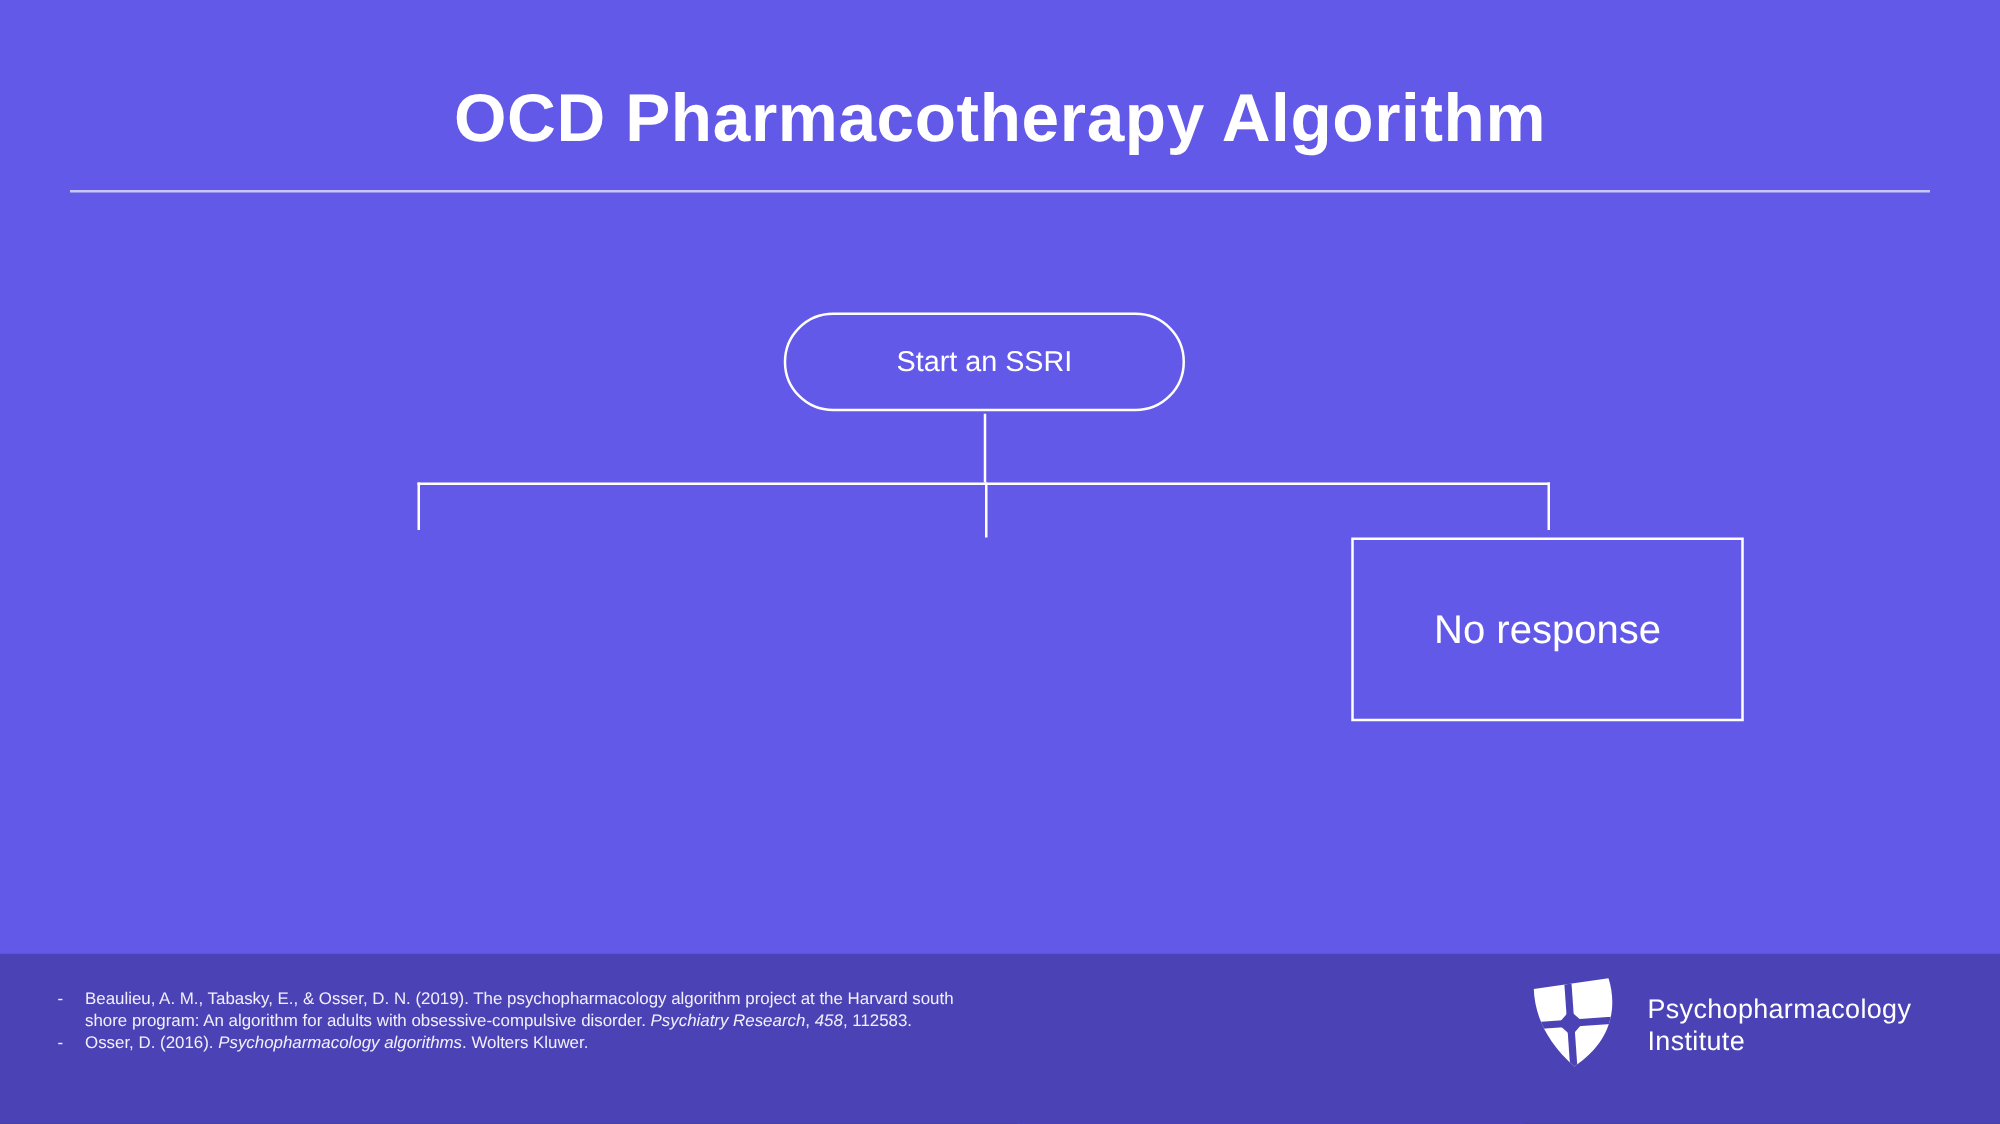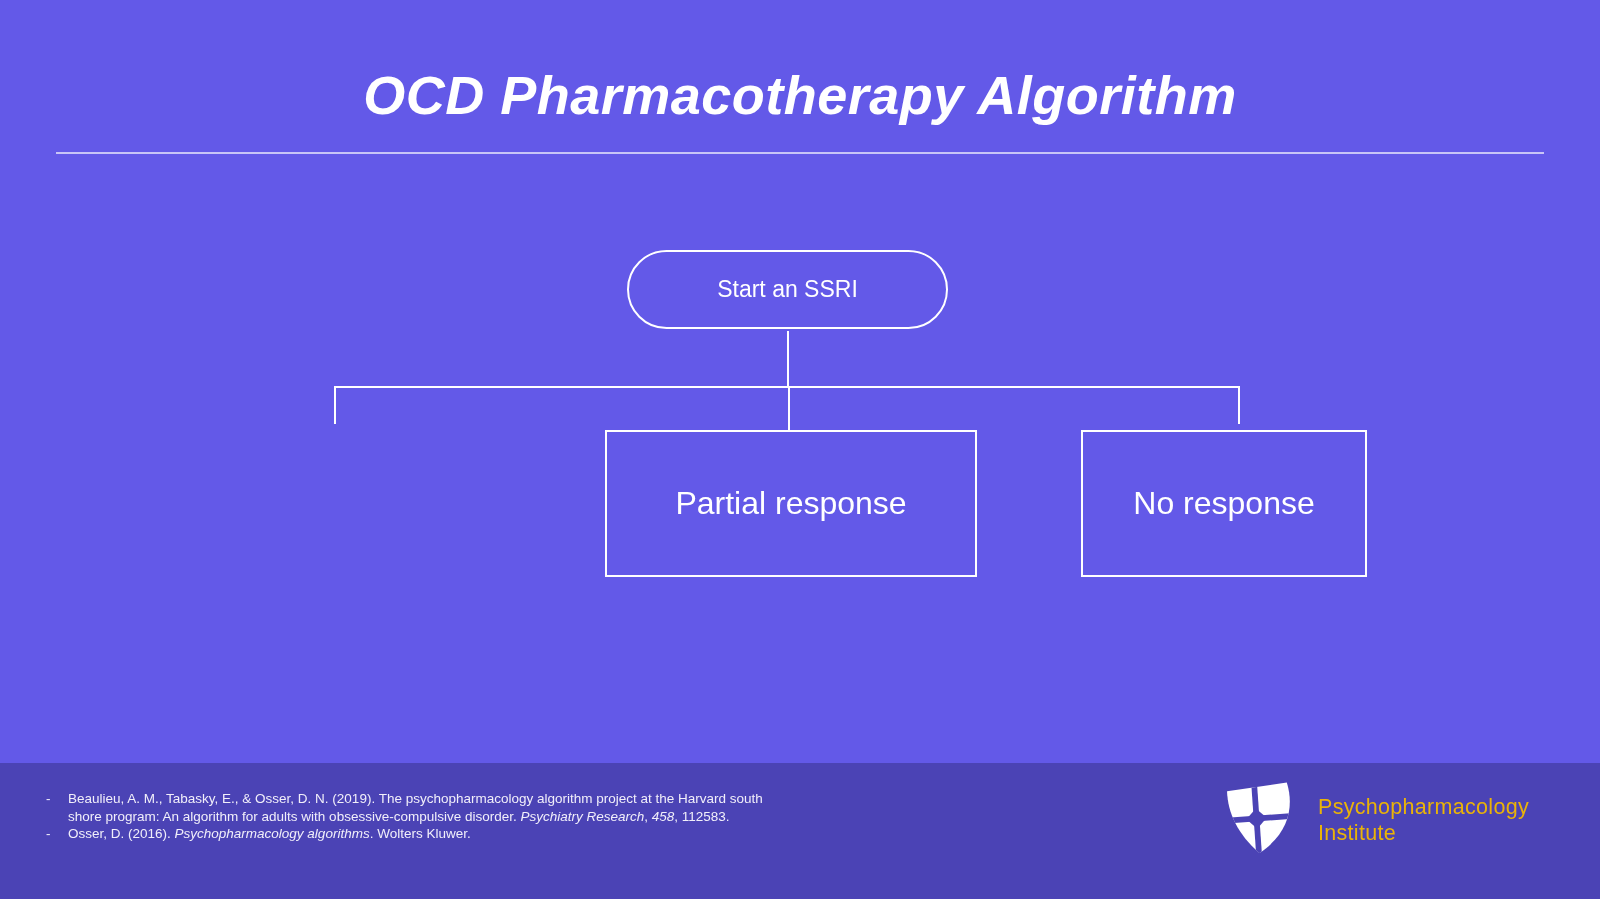--- a/index.html
+++ b/index.html
@@ -9,21 +9,21 @@
     background:#6359E8;
     overflow:hidden;
     font-family:"Liberation Sans", sans-serif;
     color:#fff;
   }
 
   
   .title{
     position:absolute;top:64px;left:0;width:100%;
     margin:0;text-align:center;
-    font-size:54px;font-weight:700;letter-spacing:0.5px;font-style:italic;
+    font-size:54px;font-weight:700;letter-spacing:0.5px;
   }
   .divider{
     position:absolute;top:152px;left:56px;width:1488px;height:2px;
     background:rgba(255,255,255,0.65);
   }
 
   
   .node-start{
     position:absolute;left:627px;top:250px;width:321px;height:79px;
     border:2.5px solid #fff;border-radius:42px;
@@ -40,21 +40,21 @@
 
   .box{
     position:absolute;top:430px;height:147px;
     border:2.5px solid #fff;box-sizing:border-box;
     display:flex;align-items:center;justify-content:center;
     text-align:center;font-size:32px;line-height:1.4;
     padding:0 12px;
   }
   .box-l{left:172px;width:326px;}
   .box-c{left:605px;width:372px;}
-  .box-r{left:1081px;width:286px;}
+  .box-r{left:1081px;width:314px;}
 
   
   .footer{
     position:absolute;left:0;top:763px;width:1600px;height:136px;
     background:#4B43B5;
   }
   .refs{
     position:absolute;left:46px;top:27px;width:735px;
     font-size:13.5px;line-height:17.5px;color:#F1EFFA;
   }
@@ -64,44 +64,41 @@
   .it{font-style:italic;text-align:center;}
 
   .brand{
     position:absolute;left:1222px;top:18px;
     display:flex;align-items:center;
   }
   .brand svg{display:block;}
   .brand-text{
     margin-left:24px;
     font-size:21.5px;line-height:26px;font-weight:400;
-    color:#eab308;letter-spacing:0.3px;
+    color:#ffffff;letter-spacing:0.3px;
   }
 </style>
 </head>
 <body>
 
 <div class="slide">
 
   <h1 class="title">OCD Pharmacotherapy Algorithm</h1>
   <div class="divider"></div>
 
   <div class="node-start">
     <span>Start an SSRI</span>
   </div>
 
   <div class="conn stem"></div>
   <div class="conn hbar"></div>
   <div class="conn drop drop-l"></div>
   <div class="conn drop drop-c"></div>
   <div class="conn drop drop-r"></div>
 
-  <div class="box box-c">
-    <span>Partial response</span>
-  </div>
   <div class="box box-r">
     <span>No response</span>
   </div>
 
   <footer class="footer">
 
     <div class="refs">
       <div class="ref">
         <span class="dash">-</span>
         <p><span>Beaulieu, A. M., Tabasky, E., &amp; Osser, D. N. (2019). The psychopharmacology algorithm project at the Harvard south shore program: An algorithm for adults with obsessive-compulsive disorder. </span><span class="it">Psychiatry Research</span><span>, </span><span class="it">458</span><span>, 112583.</span></p>

